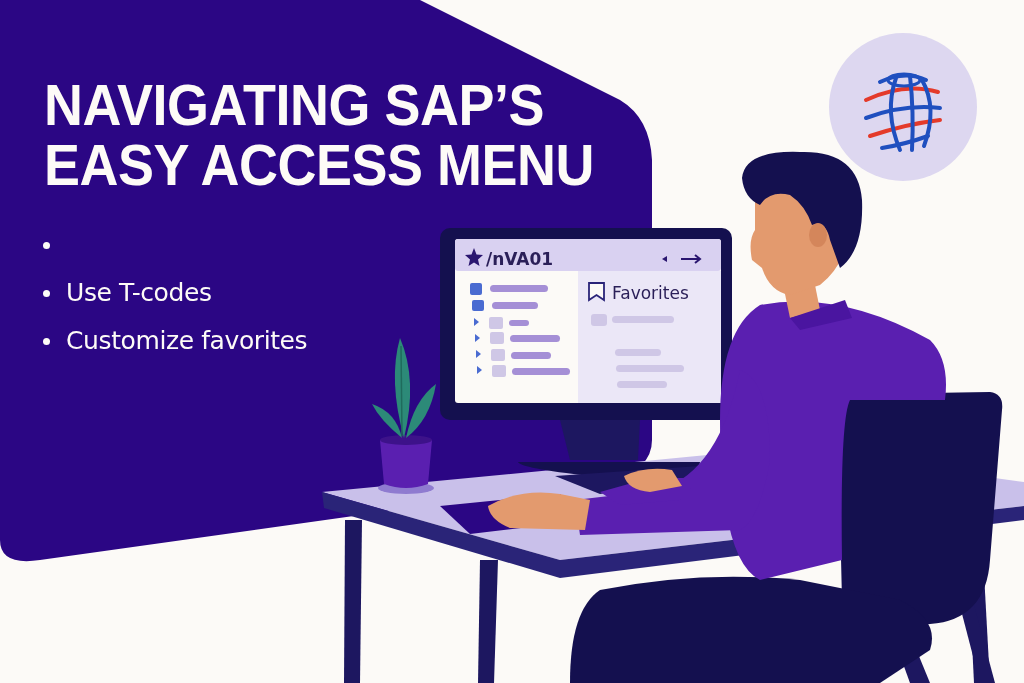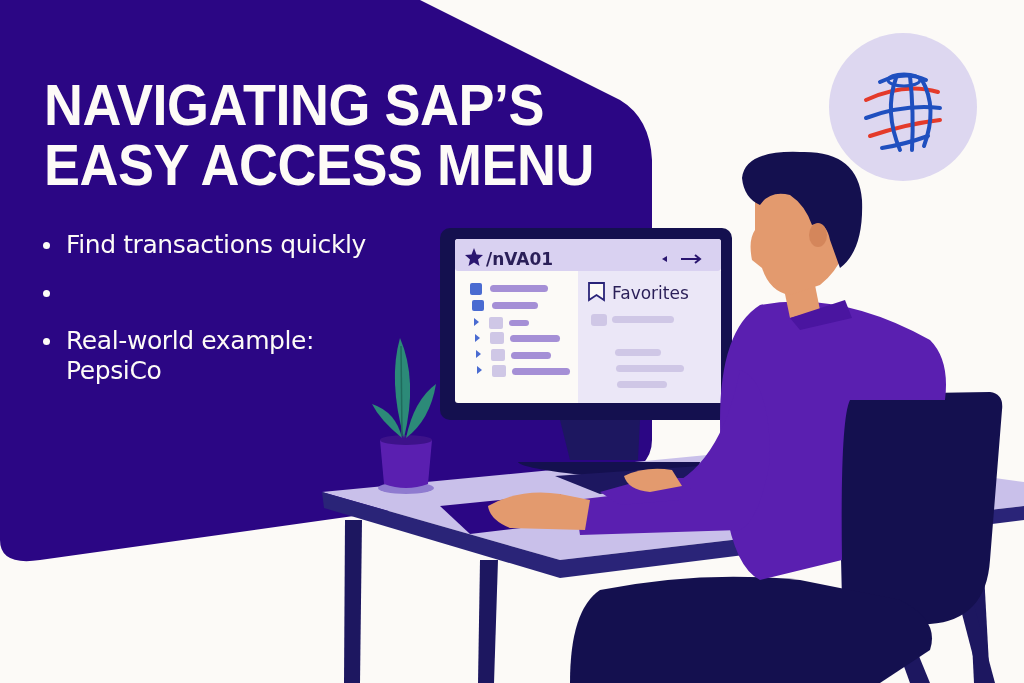--- a/index.html
+++ b/index.html
@@ -135,27 +135,27 @@
 </svg>
 
 <h1 class="title">
   <span>NAVIGATING SAP’S</span><br>
   <span>EASY ACCESS MENU</span>
 </h1>
 
 <ul class="bullets">
   <li>
       <span class="dot"></span>
-      <span class="txt">Find transactions quickly</span>
     </li>
   <li>
       <span class="dot"></span>
+      <span class="txt">Use T-codes</span>
     </li>
-  <li class="two">
+  <li>
       <span class="dot"></span>
-      <span class="txt"><span>Real-world example:</span><br><span>PepsiCo</span></span>
+      <span class="txt">Customize favorites</span>
     </li>
 </ul>
 
 <svg class="scene" width="1024" height="683" viewBox="0 0 1024 683" xmlns="http://www.w3.org/2000/svg" style="pointer-events:none">
   <text class="screen-text" x="486" y="265" font-size="17" font-weight="bold">/nVA01</text>
   <text class="screen-text" x="612" y="299" font-size="17">Favorites</text>
 </svg>
 
 </body></html>

